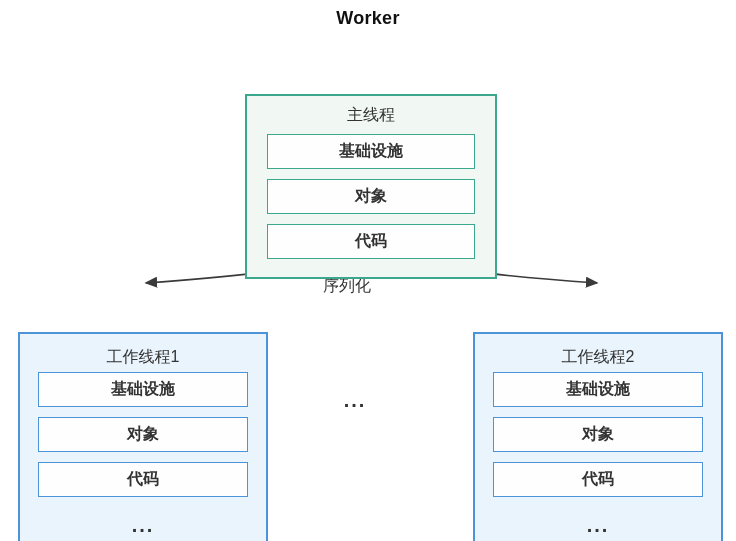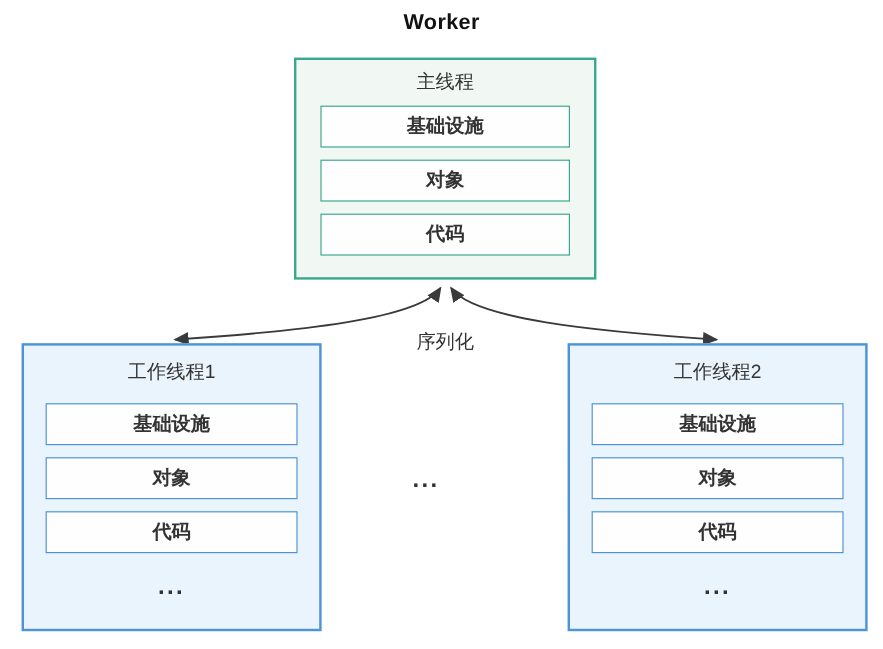--- a/index.html
+++ b/index.html
@@ -23,42 +23,42 @@
   }
   .diagram-title{
     position:absolute;left:0;top:8px;width:736px;
     text-align:center;
     font-size:18px;font-weight:bold;color:#111111;
     letter-spacing:0.3px;
   }
   .arrows-svg{position:absolute;left:0;top:0;width:736px;height:541px;pointer-events:none;}
   .arrow-label{
     position:absolute;left:323px;top:275px;width:96px;
-    text-align:center;font-size:16px;line-height:22px;color:var(--text);
+    font-size:16px;line-height:22px;color:var(--text);
   }
   .panel{
-    position:absolute;box-sizing:border-box;
+    position:absolute;box-sizing:border-box;margin-top:46px;
   }
   .panel.green{
     left:245px;top:48px;width:252px;height:185px;
     border:2px solid var(--main-border);
     background:var(--main-fill);
   }
   .panel.blue{
     top:286px;width:250px;height:240px;
     border:2px solid var(--worker-border);
     background:var(--worker-fill);
   }
   .panel.worker1{left:18px;}
   .panel.worker2{left:473px;}
   .panel-title{
     text-align:center;font-size:16px;color:var(--text);
   }
   .panel.green .panel-title{height:38px;line-height:38px;}
-  .panel.blue .panel-title{height:48px;line-height:46px;}
+  .panel.blue .panel-title{height:38px;line-height:46px;}
   .slot{
     box-sizing:border-box;height:35px;margin:0 20px 10px;
     display:flex;align-items:center;justify-content:center;
     background:var(--slot-fill);
     font-size:16px;color:var(--text);font-weight:bold;
   }
   .panel.green .slot{border:1.5px solid var(--main-border);}
   .panel.blue .slot{border:1.5px solid var(--worker-border);margin:0 18px 10px;}
   .panel-more{
     margin-top:4px;height:36px;line-height:36px;

